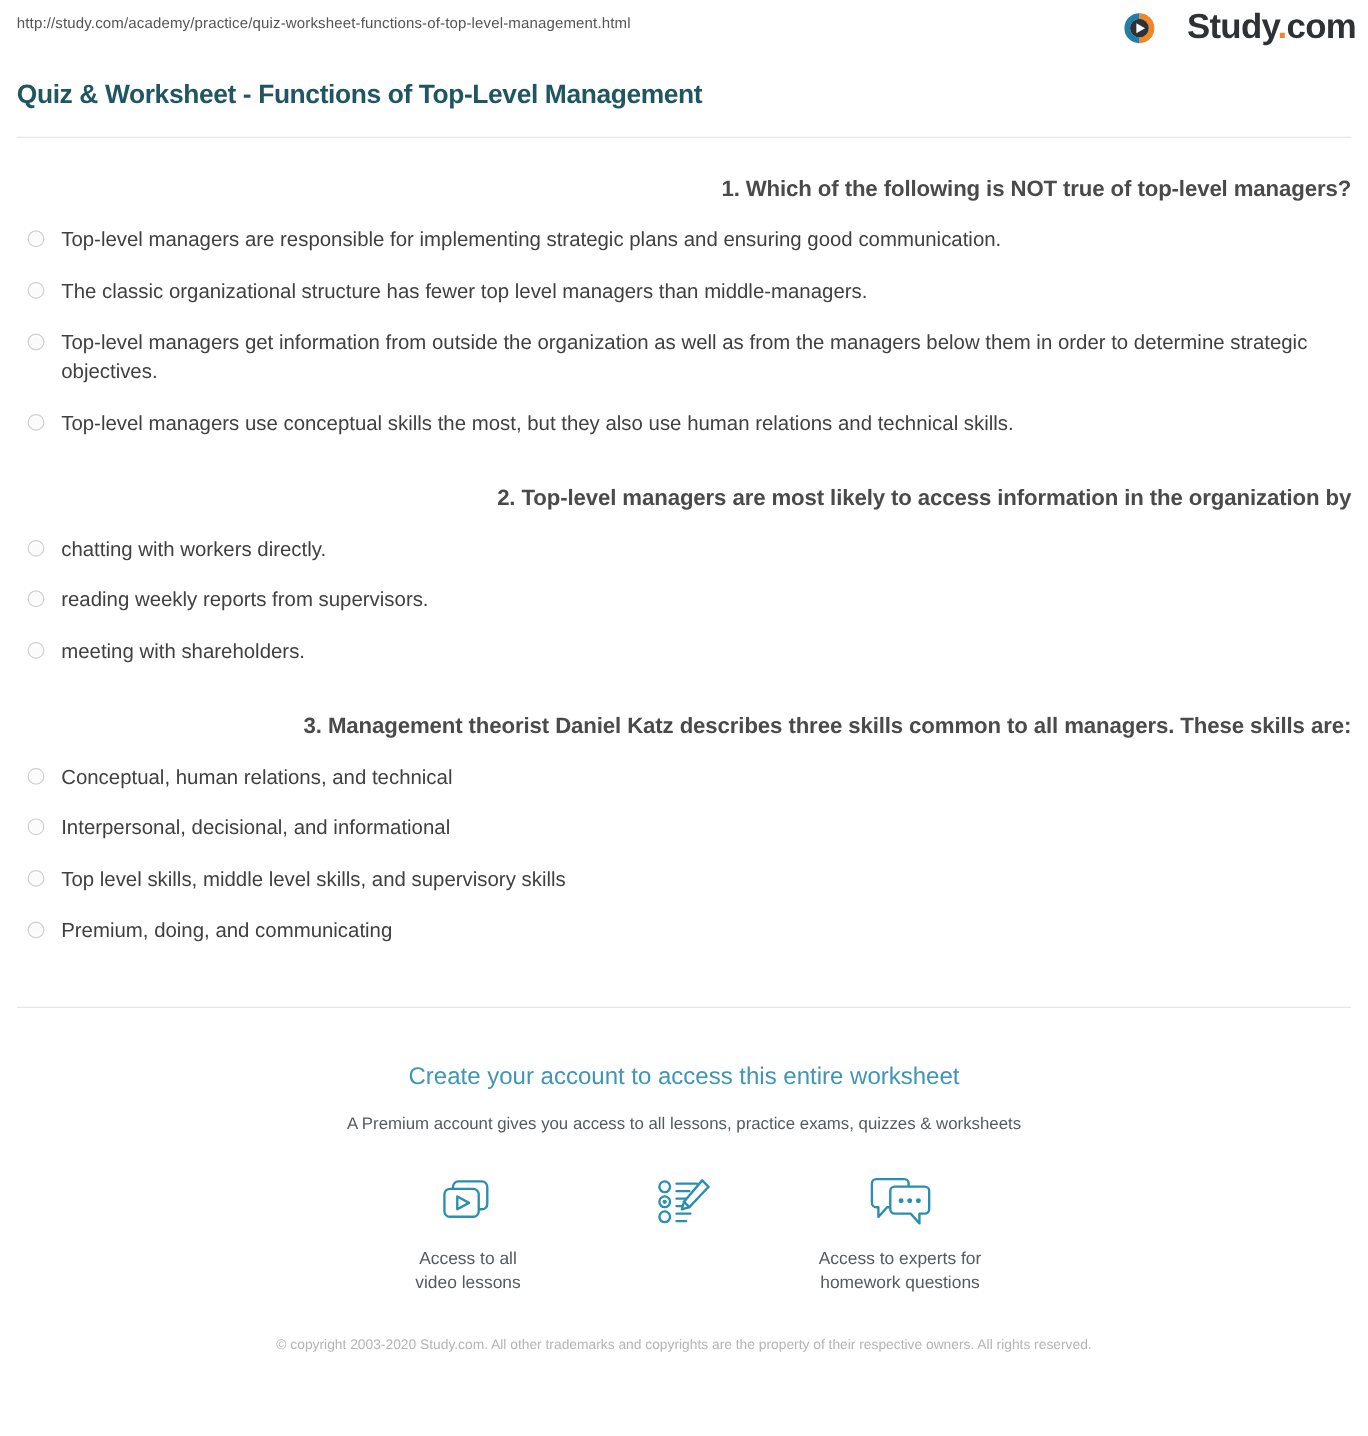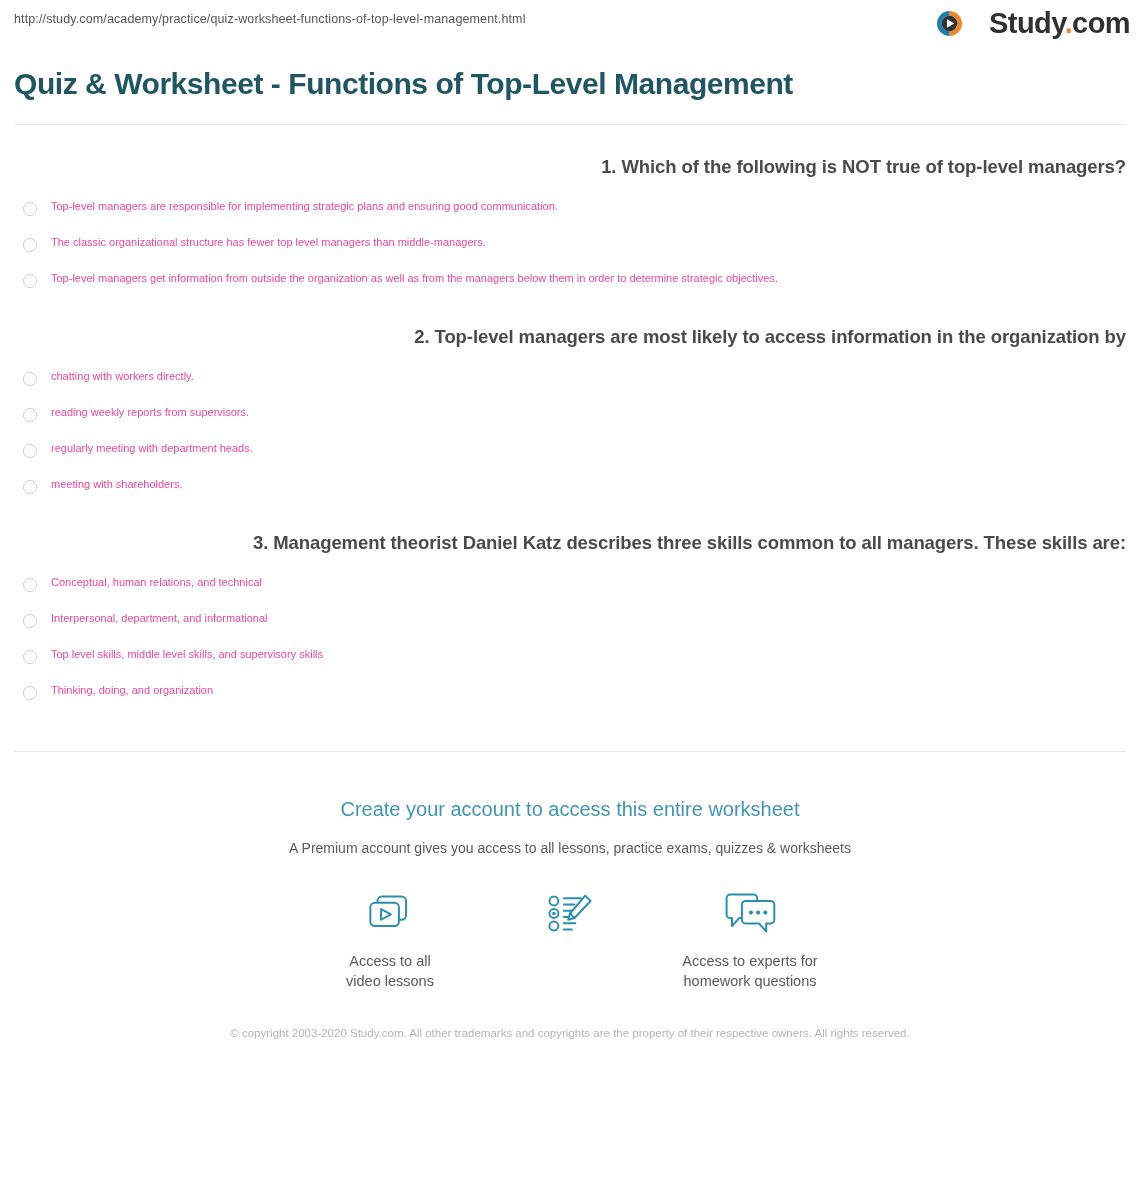--- a/index.html
+++ b/index.html
@@ -60,21 +60,21 @@
     white-space: nowrap;
   }
   .logo-text .dot { color: #f08627; }
 
   
   .title-wrap {
     padding: 0 14px;
   }
   .page-title {
     margin: 8px 0 0 0;
-    font-size: 30px;
+    font-size: 22px;
     font-weight: 700;
     color: #1f5661;
     letter-spacing: -0.015em;
     line-height: 1.2;
   }
   .rule {
     height: 0;
     border-top: 1px solid #e6e6e6;
     margin: 22px 14px 0 14px;
   }
@@ -90,24 +90,24 @@
     font-weight: 700;
     color: #4a4a4a;
     line-height: 1.3;
     letter-spacing: -0.005em;
     margin: 0 0 10px 0;
     text-align: right;
   }
   .options { margin: 0; padding: 0; list-style: none; }
   .option {
     display: flex;
-    align-items: center;
+    align-items: flex-start;
     padding: 9px 0 9px 0;
-    font-size: 11px;
-    color: #ec4899;
+    font-size: 17px;
+    color: #404040;
     line-height: 1.45;
   }
   .radio {
     flex: 0 0 auto;
     width: 12px;
     height: 12px;
     margin: 4px 14px 0 9px;
     border-radius: 50%;
     border: 1px solid #cfcfcf;
     background: #fbfbfb;
@@ -209,63 +209,63 @@
           <span class="option-label">Top-level managers are responsible for implementing strategic plans and ensuring good communication.</span>
         </li>
         <li class="option">
           <span class="radio"></span>
           <span class="option-label">The classic organizational structure has fewer top level managers than middle-managers.</span>
         </li>
         <li class="option">
           <span class="radio"></span>
           <span class="option-label">Top-level managers get information from outside the organization as well as from the managers below them in order to determine strategic objectives.</span>
         </li>
+        <li class="option">
+          <span class="radio"></span>
+          <span class="option-label">Top-level managers use conceptual skills the most, but they also use human relations and technical skills.</span>
+        </li>
       </ul>
     </div>
 
     <div class="question-block">
       <p class="question-text">2. Top-level managers are most likely to access information in the organization by</p>
       <ul class="options">
         <li class="option">
           <span class="radio"></span>
           <span class="option-label">chatting with workers directly.</span>
         </li>
         <li class="option">
           <span class="radio"></span>
           <span class="option-label">reading weekly reports from supervisors.</span>
         </li>
         <li class="option">
           <span class="radio"></span>
-          <span class="option-label">regularly meeting with department heads.</span>
-        </li>
-        <li class="option">
-          <span class="radio"></span>
           <span class="option-label">meeting with shareholders.</span>
         </li>
       </ul>
     </div>
 
     <div class="question-block">
       <p class="question-text">3. Management theorist Daniel Katz describes three skills common to all managers. These skills are:</p>
       <ul class="options">
         <li class="option">
           <span class="radio"></span>
           <span class="option-label">Conceptual, human relations, and technical</span>
         </li>
         <li class="option">
           <span class="radio"></span>
-          <span class="option-label">Interpersonal, department, and informational</span>
+          <span class="option-label">Interpersonal, decisional, and informational</span>
         </li>
         <li class="option">
           <span class="radio"></span>
           <span class="option-label">Top level skills, middle level skills, and supervisory skills</span>
         </li>
         <li class="option">
           <span class="radio"></span>
-          <span class="option-label">Thinking, doing, and organization</span>
+          <span class="option-label">Premium, doing, and communicating</span>
         </li>
       </ul>
     </div>
 
   </div>
 
   <div class="footer-rule"></div>
 
   <div class="cta">
     <p class="cta-title">Create your account to access this entire worksheet</p>

